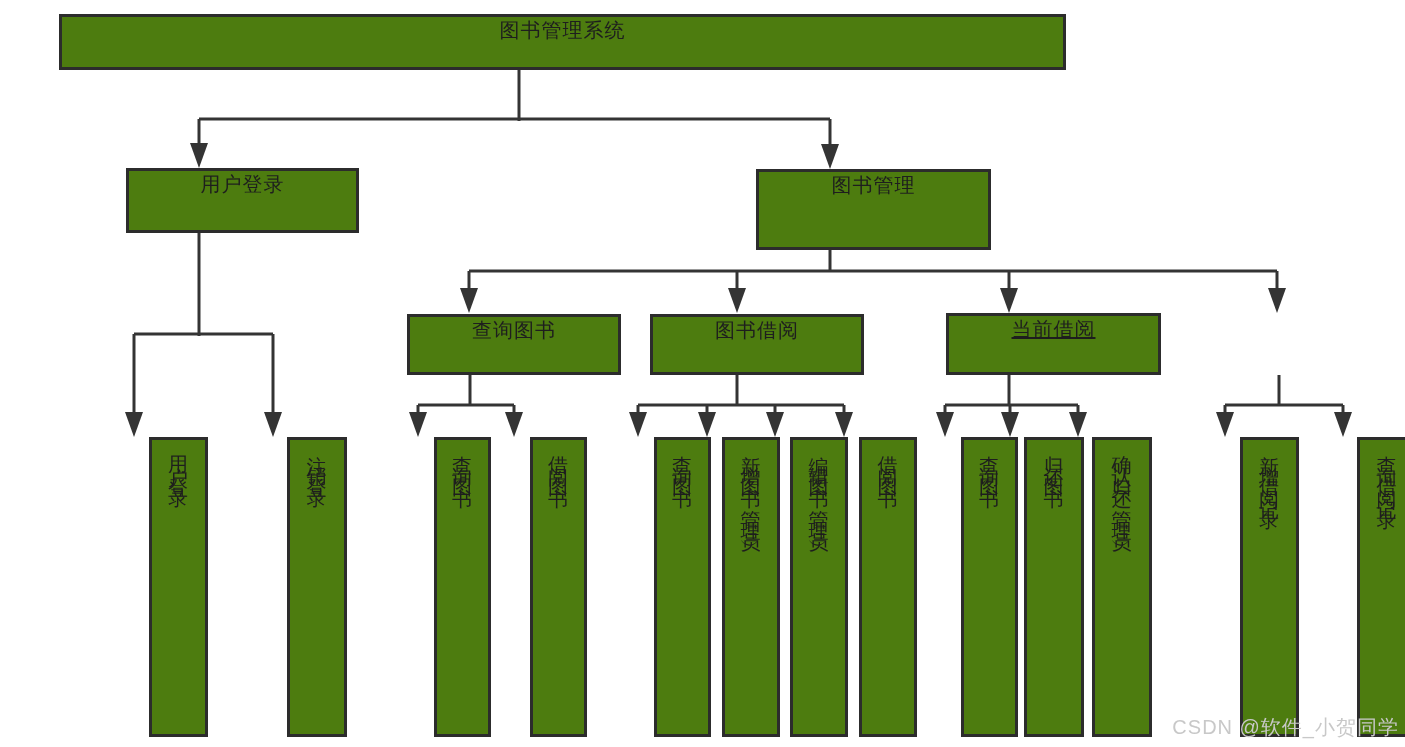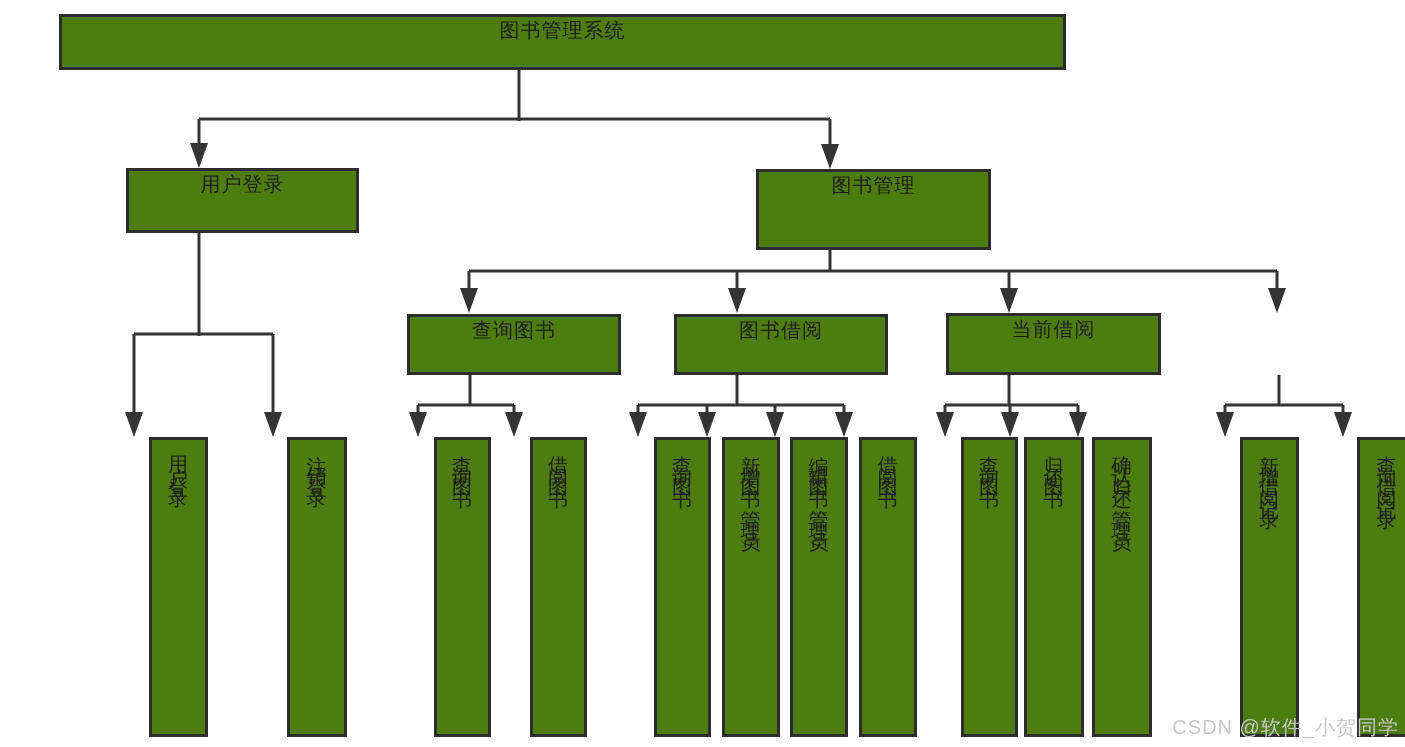--- a/index.html
+++ b/index.html
@@ -135,24 +135,24 @@
   <div class="node" style="left:82px; top:168px; width:233px; height:65px;">
     <span class="h-label">用户登录</span>
   </div>
   <div class="node" style="left:712px; top:169px; width:235px; height:81px;">
     <span class="h-label">图书管理</span>
   </div>
 
   <div class="node" style="left:363px; top:314px; width:214px; height:61px;">
     <span class="h-label">查询图书</span>
   </div>
-  <div class="node" style="left:630px; top:314px; width:214px; height:61px;">
+  <div class="node" style="left:606px; top:314px; width:214px; height:61px;">
     <span class="h-label">图书借阅</span>
   </div>
-  <div class="node" style="left:902px; top:313px; width:215px; height:62px;">
+  <div class="node" style="left:902px; top:313px; width:215px; height:62px;text-decoration:underline;">
     <span class="h-label">当前借阅</span>
   </div>
 
   <div class="node leaf" style="left:105px; width:59px;">
     <span class="v-label">用户登录</span>
   </div>
   <div class="node leaf" style="left:243px; width:60px;">
     <span class="v-label">注销登录</span>
   </div>
 

